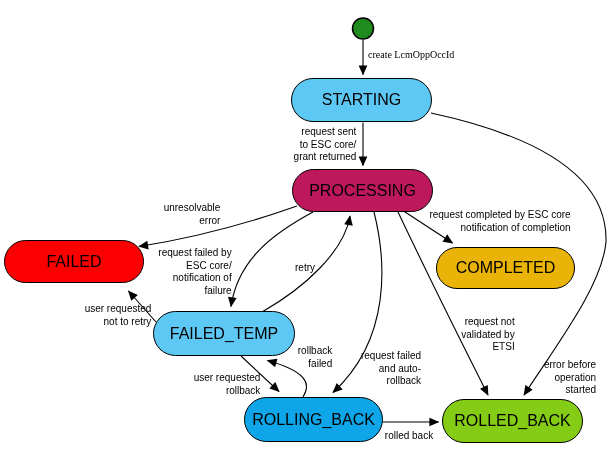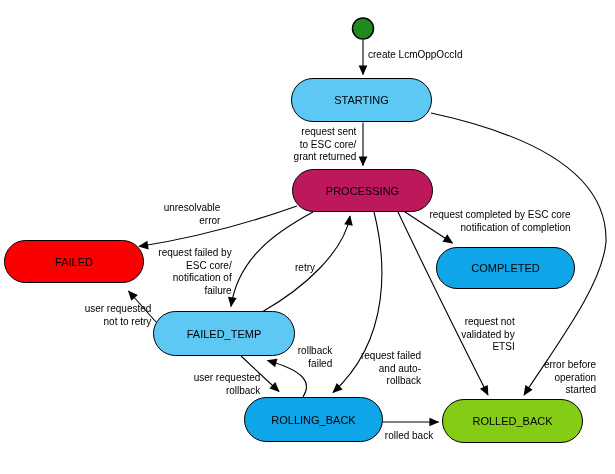--- a/index.html
+++ b/index.html
@@ -16,37 +16,38 @@
     left: 0; top: 0;
     width: 615px; height: 474px;
   }
   .state {
     position: absolute;
     border: 1.3px solid #000000;
     border-radius: 23px;
     display: flex;
     align-items: center;
     justify-content: center;
-    font-size: 11px;
+    font-size: 16px;
     color: #000000;
     box-sizing: border-box;
   }
   .edge-label {
     position: absolute;
     width: max-content;
     transform: translate(-50%, -50%);
     font-size: 10px;
     line-height: 12.5px;
     color: #000000;
     text-align: right;
     white-space: pre-line;
   }
   .edge-label.left-anchor {
     transform: translate(0, -50%);
     text-align: right;
+    font-family: Liberation Serif, serif;
   }
 </style>
 </head>
 <body>
 
 <div id="canvas">
 
   <svg id="edge-layer" width="615" height="474" viewBox="0 0 615 474">
     <defs>
       <marker id="arrow" viewBox="0 0 10 10" refX="9.2" refY="5" markerWidth="11" markerHeight="9" orient="auto-start-reverse">
@@ -78,21 +79,21 @@
   </div>
 
   <div class="state" style="left: 292px; top: 169px; width: 141px; height: 43px; background: #be185d;">
     <span>PROCESSING</span>
   </div>
 
   <div class="state" style="left: 4px; top: 240px; width: 140px; height: 43px; background: rgb(251, 0, 0);">
     <span>FAILED</span>
   </div>
 
-  <div class="state" style="left: 436px; top: 247px; width: 139px; height: 42px; background: #0ea5e9;">
+  <div class="state" style="left: 436px; top: 247px; width: 139px; height: 42px; background: #eab308;">
     <span>COMPLETED</span>
   </div>
 
   <div class="state" style="left: 153px; top: 311px; width: 142px; height: 45px; background: rgb(94, 200, 245);">
     <span>FAILED_TEMP</span>
   </div>
 
   <div class="state" style="left: 244px; top: 397px; width: 139px; height: 45px; background: #0ea5e9;">
     <span>ROLLING_BACK</span>
   </div>

